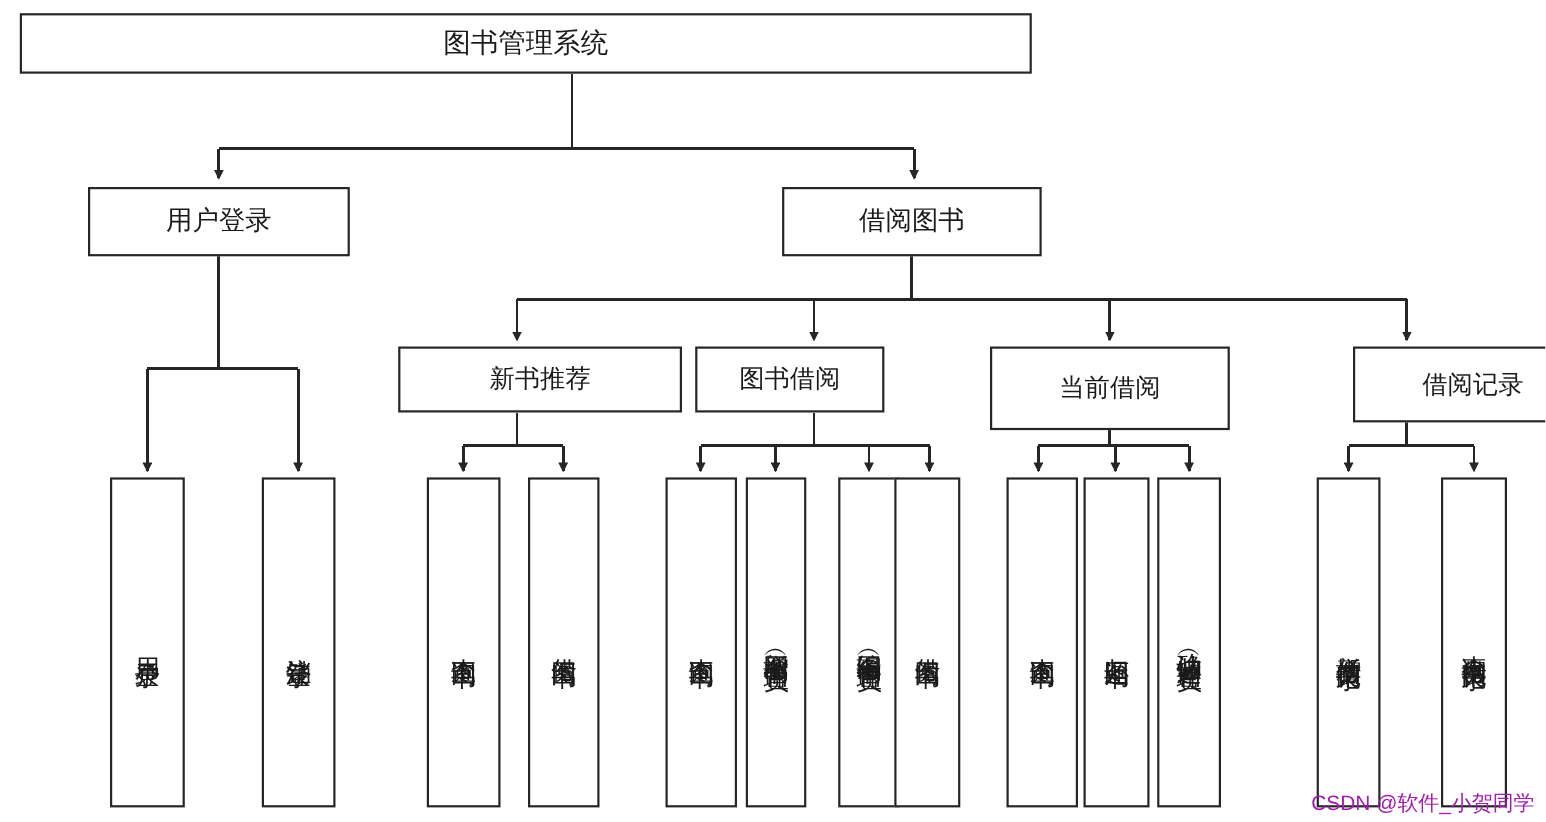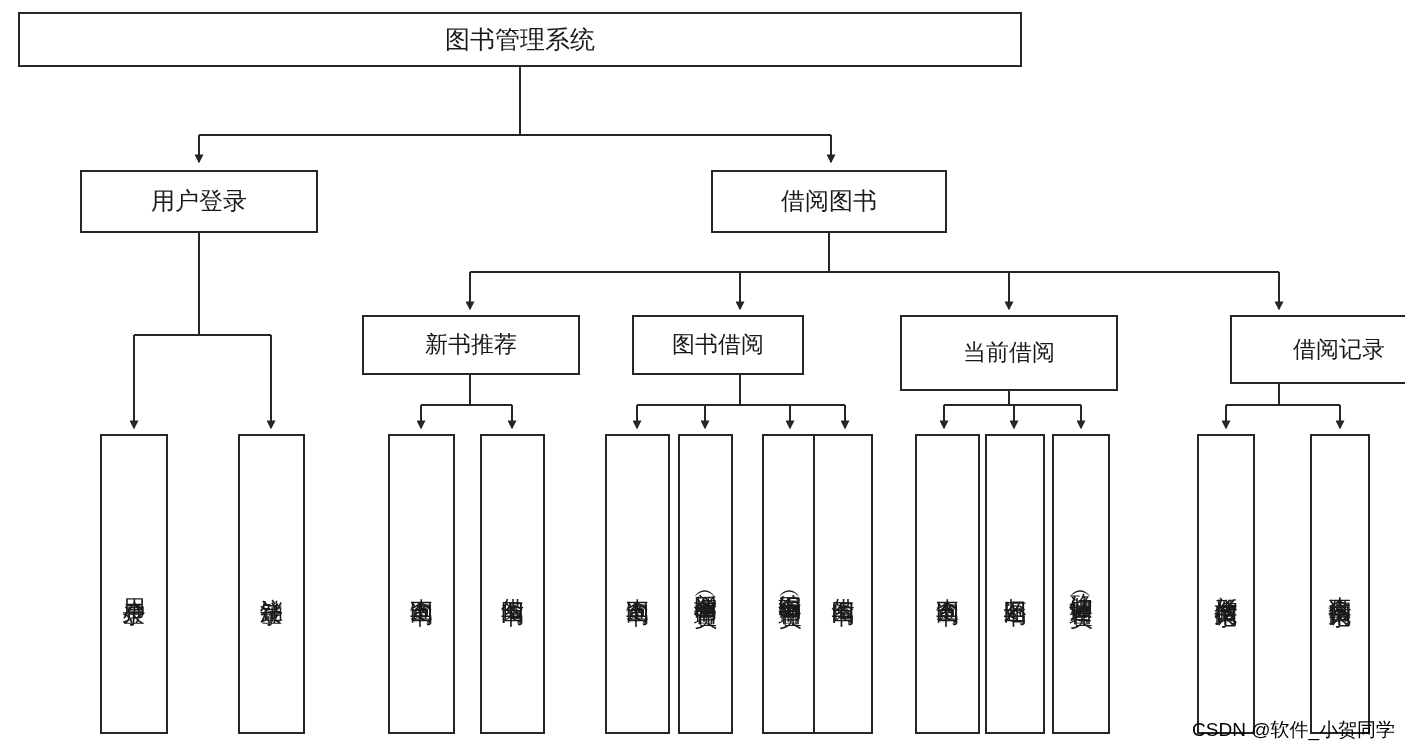--- a/index.html
+++ b/index.html
@@ -54,21 +54,21 @@
     line-height: 1.18;
     letter-spacing: 2px;
     white-space: nowrap;
     text-align: center;
   }
   .watermark {
     position: absolute;
     right: 10px;
     bottom: 4px;
     font-size: 19px;
-    color: #000000;
+    color: #a21caf;
     z-index: 5;
     white-space: nowrap;
     font-family: "Liberation Sans", "DejaVu Sans", sans-serif;
   }
 </style>
 </head>
 <body>
 
 <div id="diagram">
 
@@ -115,32 +115,32 @@
       <path d="M1014,405 L1014,428" marker-end="url(#arrowhead)"></path>
       <path d="M1081,405 L1081,428" marker-end="url(#arrowhead)"></path>
 
       <path d="M1279,375 L1279,405"></path>
       <path d="M1226,405 L1340,405"></path>
       <path d="M1226,405 L1226,428" marker-end="url(#arrowhead)"></path>
       <path d="M1340,405 L1340,428" marker-end="url(#arrowhead)"></path>
     </g>
   </svg>
 
-  <div class="node root" style="left:18px; top:12px; width:1004px; height:55px;">
+  <div class="node root" style="left:18px; top:12px; width:920px; height:55px;">
     <span class="h-label">图书管理系统</span>
   </div>
 
   <div class="node lvl2" style="left:80px; top:170px; width:238px; height:63px;">
     <span class="h-label">用户登录</span>
   </div>
   <div class="node lvl2" style="left:711px; top:170px; width:236px; height:63px;">
     <span class="h-label">借阅图书</span>
   </div>
 
-  <div class="node lvl3" style="left:362px; top:315px; width:218px; height:60px;font-family:Liberation Serif, serif;">
+  <div class="node lvl3" style="left:362px; top:315px; width:258px; height:60px;font-family:Liberation Serif, serif;">
     <span class="h-label">新书推荐</span>
   </div>
   <div class="node lvl3" style="left:632px; top:315px; width:172px; height:60px;">
     <span class="h-label">图书借阅</span>
   </div>
   <div class="node lvl3" style="left:900px; top:315px; width:218px; height:76px;">
     <span class="h-label">当前借阅</span>
   </div>
   <div class="node lvl3" style="left:1230px; top:315px; width:218px; height:69px;">
     <span class="h-label">借阅记录</span>

